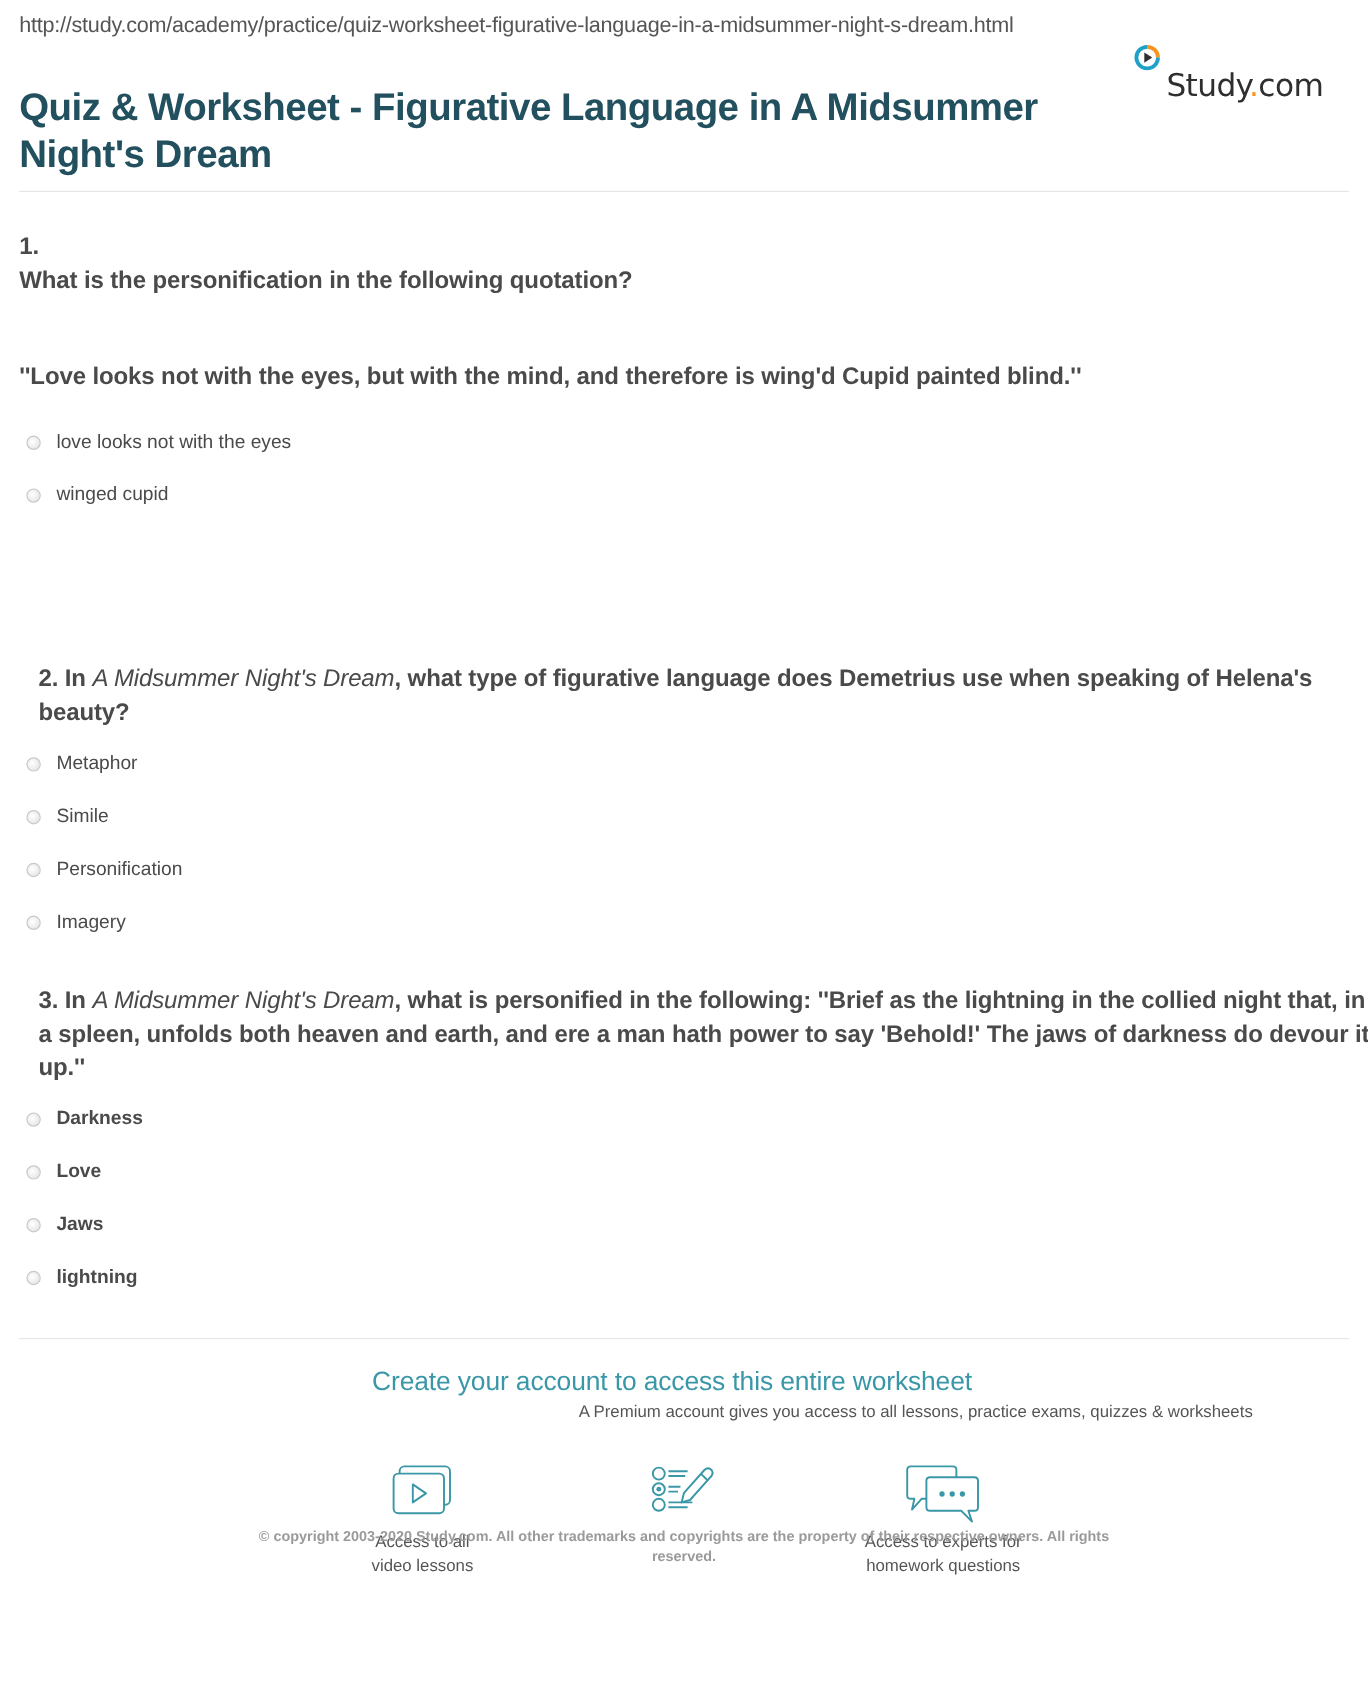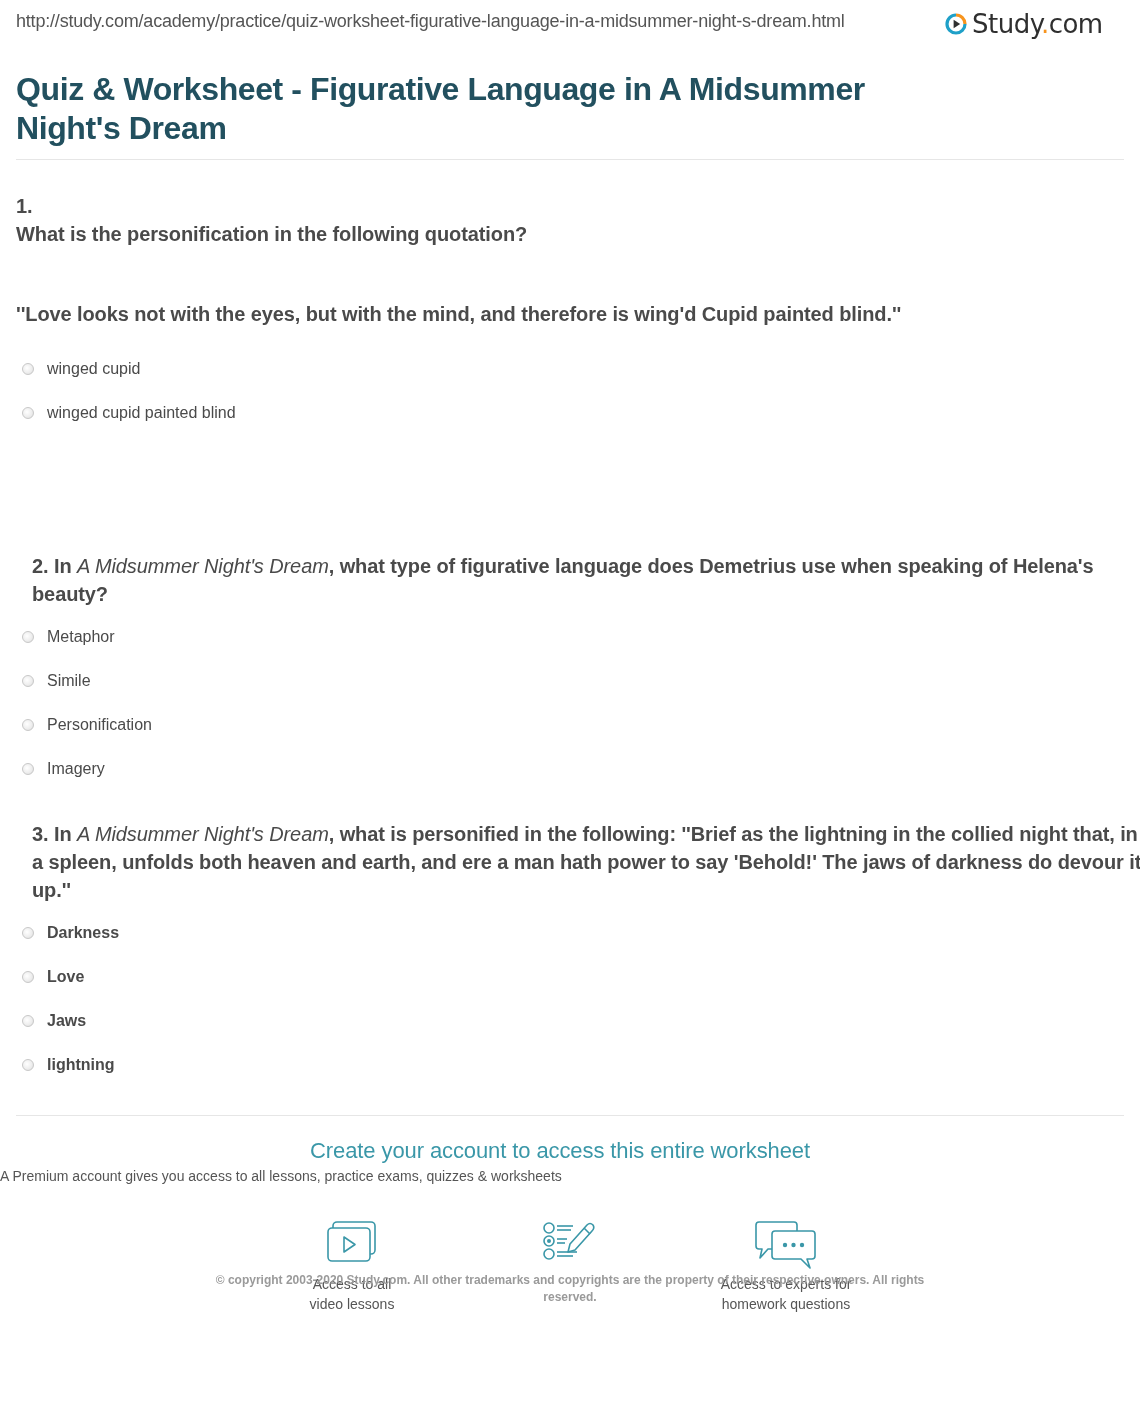--- a/index.html
+++ b/index.html
@@ -15,21 +15,21 @@
       font-size: 18px; color: #555; letter-spacing: -0.2px;
       font-family: "Liberation Sans", sans-serif;
     }
     .logo {
       position: absolute; left: 945px; top: 9px;
       display: flex; align-items: center;
     }
     .logo-mark { width: 22px; height: 22px; margin-right: 5px; }
     .logo-text {
       font-family: "DejaVu Sans", sans-serif;
-      font-size: 26px; color: #2f2f2f; letter-spacing: -0.5px; line-height: 30px;
+      font-size: 26px; color: #2f2f2f; letter-spacing: -0.5px; line-height: 30px; margin-top: 48px;
     }
     .logo-text .dot { color: #f7941e; }
 
     .title {
       position: absolute; left: 16px; top: 70px; width: 880px;
       font-family: "Liberation Sans", sans-serif;
       font-size: 32px; line-height: 39px; color: #22505f;
       letter-spacing: -0.4px;
     }
     .divider {
@@ -68,21 +68,21 @@
     }
 
     .cta-title {
       position: absolute; left: 0; width: 1120px; top: 1138px;
       text-align: center;
       font-family: "Liberation Sans", sans-serif;
       font-size: 22px; color: #3a97a8; letter-spacing: -0.1px;
     }
     .cta-sub {
       position: absolute; left: 0; width: 1044px; top: 1168px;
-      text-align: left;
+      text-align: right;
       font-family: "Liberation Sans", sans-serif;
       font-size: 14px; color: #555;
     }
     .feature {
       position: absolute; top: 1220px; width: 200px; text-align: center;
     }
     .feature svg { display: block; margin: 0 auto; }
     .feature-label {
       margin-top: 10px;
       font-family: "Liberation Sans", sans-serif;
@@ -111,25 +111,25 @@
 
 <h1 class="title">Quiz &amp; Worksheet - Figurative Language in A Midsummer Night's Dream</h1>
 <div class="divider" style="top:159px;"></div>
 
 <div class="q-number" style="top:195px;">1.</div>
 <div class="q-text" style="top:223px;">What is the personification in the following quotation?</div>
 <div class="q-quote" style="top:303px;">''Love looks not with the eyes, but with the mind, and therefore is wing'd Cupid painted blind.''</div>
 <div class="options" style="top:347px;">
   <label class="option">
       <span class="radio"></span>
+      <span class="opt-label">love looks not with the eyes</span>
+    </label>
+  <label class="option">
+      <span class="radio"></span>
       <span class="opt-label">winged cupid</span>
-    </label>
-  <label class="option">
-      <span class="radio"></span>
-      <span class="opt-label">winged cupid painted blind</span>
     </label>
 </div>
 
 <div class="q-block" style="top:552px;"><span>2.</span><span> In </span><em>A Midsummer Night's Dream</em><span>, what type of figurative language does Demetrius use when speaking of Helena's beauty?</span></div>
 <div class="options" style="top:615px;">
   <label class="option">
       <span class="radio"></span>
       <span class="opt-label">Metaphor</span>
     </label>
   <label class="option">

